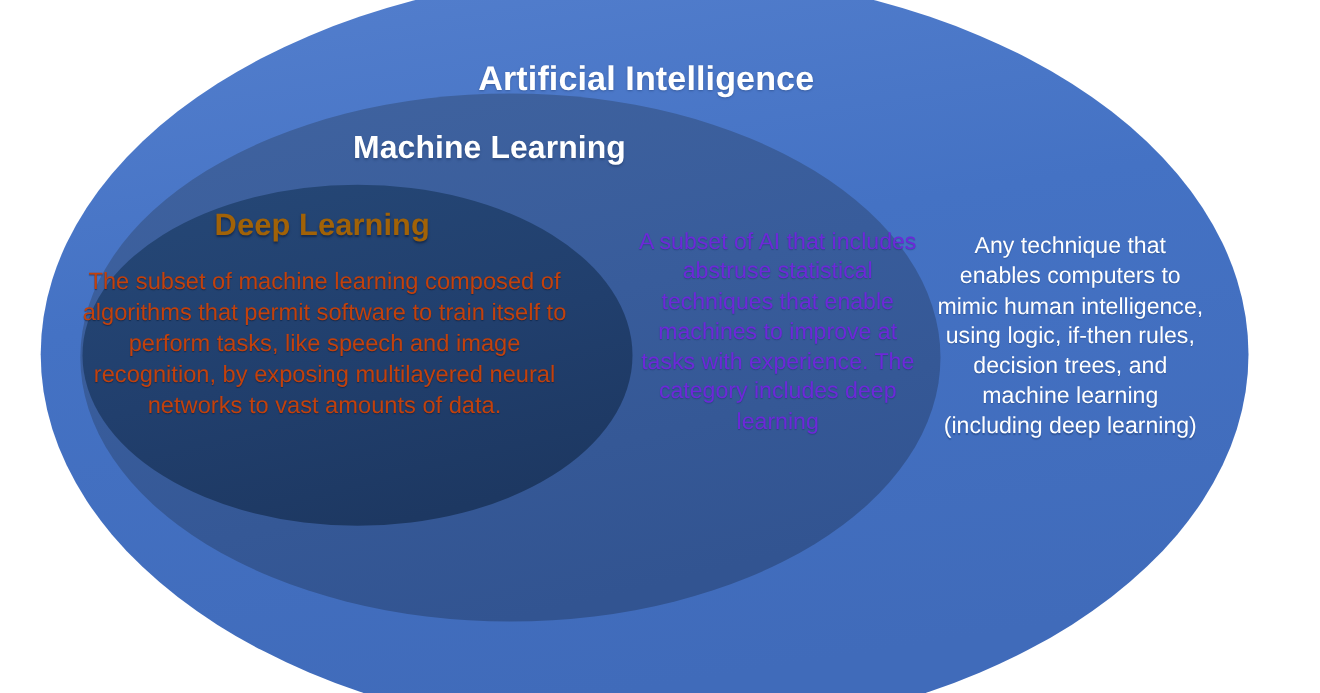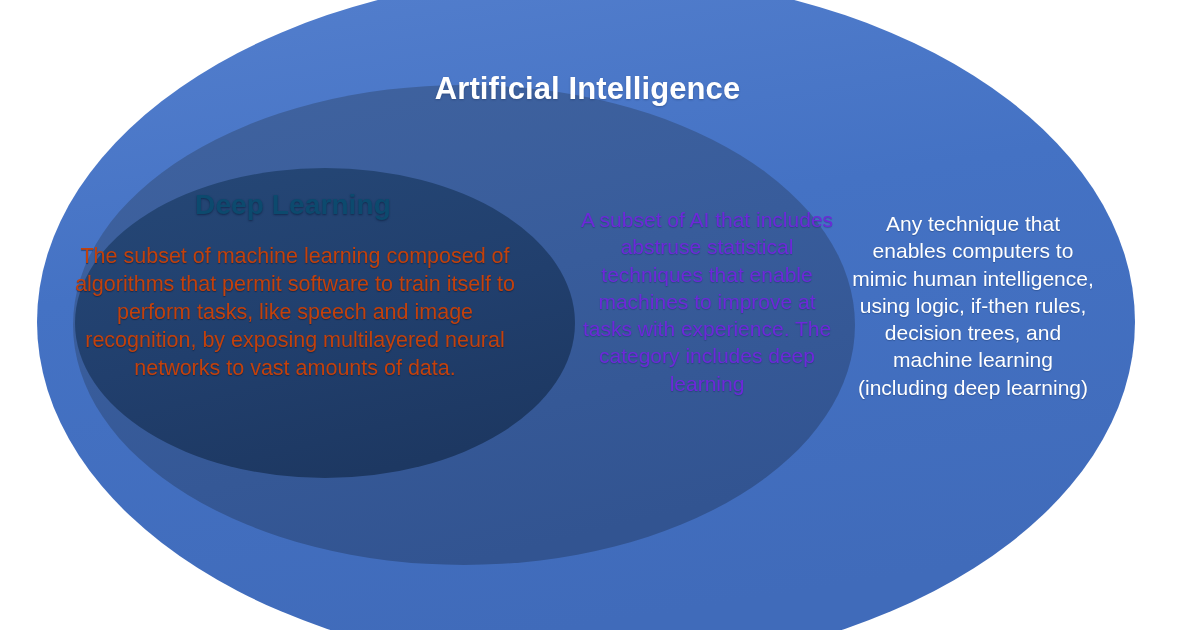--- a/index.html
+++ b/index.html
@@ -138,24 +138,25 @@
       </linearGradient>
     </defs>
 
     <ellipse cx="586" cy="322" rx="549" ry="348" fill="url(#aiGrad)"></ellipse>
     <ellipse cx="464" cy="325" rx="391" ry="240" fill="url(#mlGrad)"></ellipse>
     <ellipse cx="325" cy="323" rx="250" ry="155" fill="url(#dlGrad)"></ellipse>
   </svg>
 
   <div class="text-layer">
 
-    <div class="ring-title" id="ai-title" style="color: rgb(255, 255, 255); margin-top: 17px;">Artificial Intelligence</div>
+    <div class="ring-title" id="ai-title" style="color: rgb(255, 255, 255);">Artificial Intelligence</div>
 
+    <div class="ring-title" id="ml-title" style="color: rgb(255, 255, 255);">Machine Learning</div>
 
-    <div class="ring-title" id="dl-title" style="color: #0c4a6e;">Deep Learning</div>
+    <div class="ring-title" id="dl-title" style="color: #a16207;">Deep Learning</div>
 
     <div class="body-text" id="dl-body" style="color: #c2410c;">The subset of machine learning composed of algorithms that permit software to train itself to perform tasks, like speech and image recognition, by exposing multilayered neural networks to vast amounts of data.</div>
 
     <div class="body-text" id="ml-body" style="color: #6d28d9;">A subset of AI that includes abstruse statistical techniques that enable machines to improve at tasks with experience. The category includes deep learning</div>
 
     <div class="body-text" id="ai-body" style="color: rgb(255, 255, 255); margin-top: 20px;">Any technique that enables computers to mimic human intelligence, using logic, if-then rules, decision trees, and machine learning (including deep learning)</div>
 
   </div>
 </div>
 

